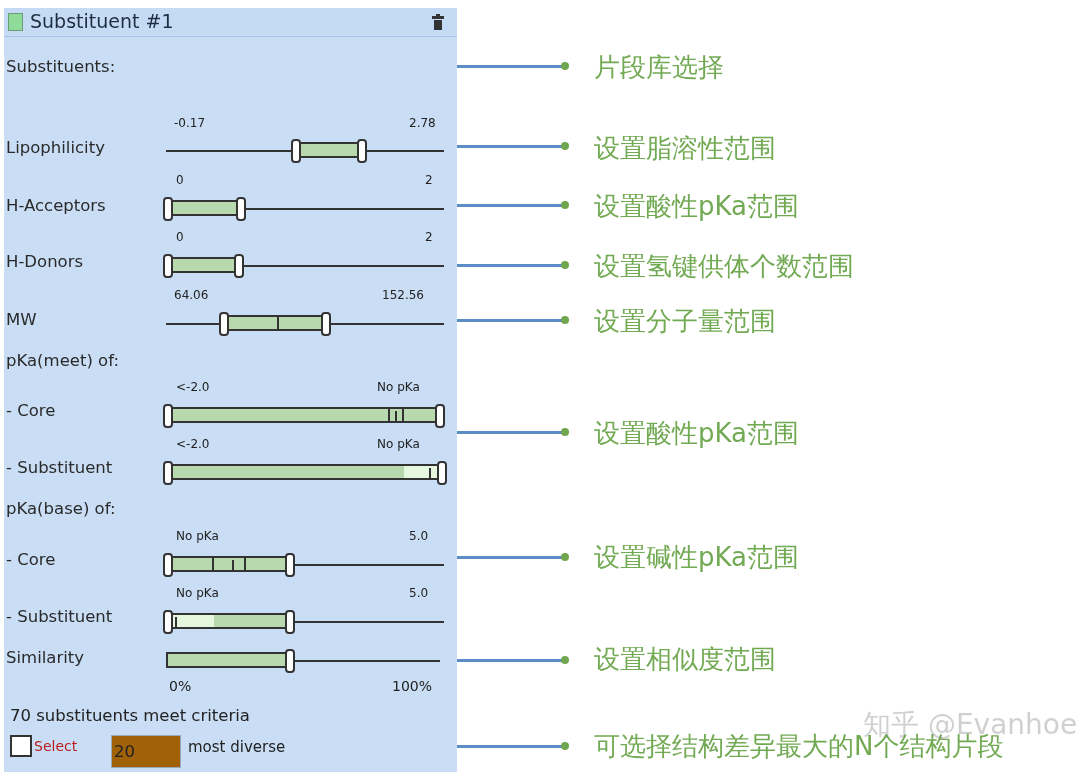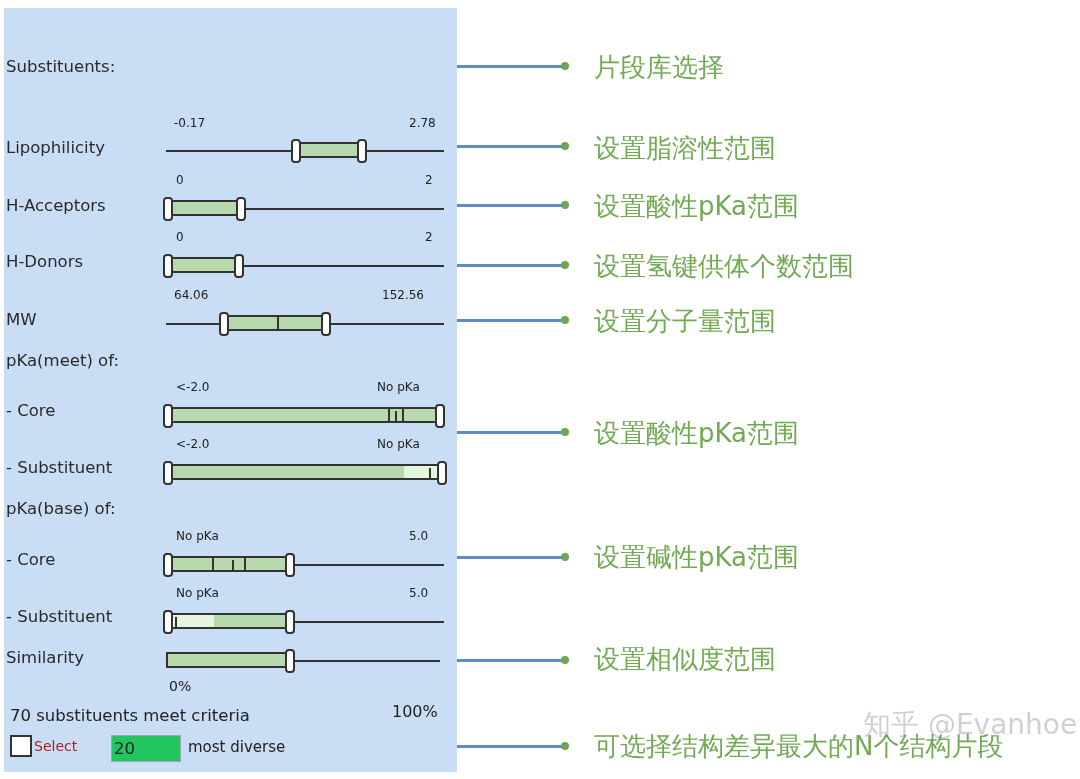--- a/index.html
+++ b/index.html
@@ -22,32 +22,41 @@
     .slider { position:absolute; left:162px; width:278px; height:24px; }
     .track { position:absolute; left:0; right:0; top:11px; height:2px; background:#333; }
     .fill { position:absolute; top:3px; height:16px; background:#b8d9ae; border:2px solid #333; box-sizing:border-box; }
     .fill-light { position:absolute; top:5px; height:12px; background:#e6f7e0; }
     .handle { position:absolute; top:0; width:10px; height:24px; background:#fff; border:2px solid #333; border-radius:4px; box-sizing:border-box; }
     .mark { position:absolute; top:7px; width:2px; height:10px; background:#333; }
     .inner-box { position:absolute; top:3px; height:16px; border:2px solid #333; box-sizing:border-box; }
     .criteria { position:absolute; left:6px; top:698px; font-size:16.5px; color:#222; }
     .cb { position:absolute; left:6px; top:727px; width:22px; height:22px; background:#fff; border:2px solid #333; box-sizing:border-box; }
     .cb-label { position:absolute; left:30px; top:730px; font-size:14px; color:#b91c1c; }
-    .num-input { position:absolute; left:107px; top:727px; width:70px; height:27px; background:#22c55e; border:1px solid #9aa8b8; box-sizing:border-box;
+    .num-input { position:absolute; left:107px; top:727px; width:70px; height:33px; background:#a16207; border:1px solid #9aa8b8; box-sizing:border-box;
                  font-size:16.5px; font-family:"DejaVu Sans", sans-serif; padding:2px 2px; color:#222; }
     .diverse { position:absolute; left:184px; top:730px; font-size:15px; color:#222; }
     .conn { position:absolute; left:457px; width:108px; height:3px; background:#5b8cc6; }
     .dot { position:absolute; left:561px; width:8px; height:8px; border-radius:50%; background:#6fa64e; }
     .ann { position:absolute; left:594px; font-size:26px; color:#72aa54; white-space:nowrap; font-family:"DejaVu Sans", sans-serif; }
     .watermark { position:absolute; left:816px; top:706px; font-size:28px; color:rgba(120,120,120,0.35); white-space:nowrap;margin-left:47px; }
   </style>
 </head>
 <body>
 
 <div class="panel">
+  <div class="title-bar">
+    <div class="title-swatch"></div>
+    <div class="title-text">Substituent #1</div>
+    <svg class="trash" viewBox="0 0 12 16">
+      <rect x="4" y="0" width="4" height="2" fill="#333"></rect>
+      <rect x="0" y="2" width="12" height="3" fill="#333"></rect>
+      <rect x="2" y="6" width="8" height="10" fill="#333"></rect>
+    </svg>
+  </div>
 
   <div class="lbl" style="top:49px">Substituents:</div>
 
   <div class="tick" style="left:170px;top:108px">-0.17</div>
   <div class="tick" style="left:405px;top:108px">2.78</div>
   <div class="lbl" style="top:130px">Lipophilicity</div>
   <div class="slider" style="top:131px">
     <div class="track"></div>
     <div class="fill" style="left:130px;width:70px"></div>
     <div class="handle" style="left:125px"></div>
@@ -135,21 +144,21 @@
     <div class="handle" style="left:119px"></div>
   </div>
 
   <div class="lbl" style="top:640px">Similarity</div>
   <div class="slider" style="top:641px">
     <div class="track" style="right:4px"></div>
     <div class="fill" style="left:0;width:124px"></div>
     <div class="handle" style="left:119px"></div>
   </div>
   <div class="tick" style="left:165px;top:670px;font-size:14px">0%</div>
-  <div class="tick" style="left:388px;top:694px;font-size:16px">100%</div>
+  <div class="tick" style="left:388px;top:670px;font-size:14px">100%</div>
 
   <div class="criteria">70 substituents meet criteria</div>
   <div class="cb"></div>
   <div class="cb-label">Select</div>
   <input class="num-input" type="text" value="20" style="">
   <div class="diverse">most diverse</div>
 </div>
 
 <div class="conn" style="top:65px"></div>
 <div class="dot" style="top:62px"></div>

